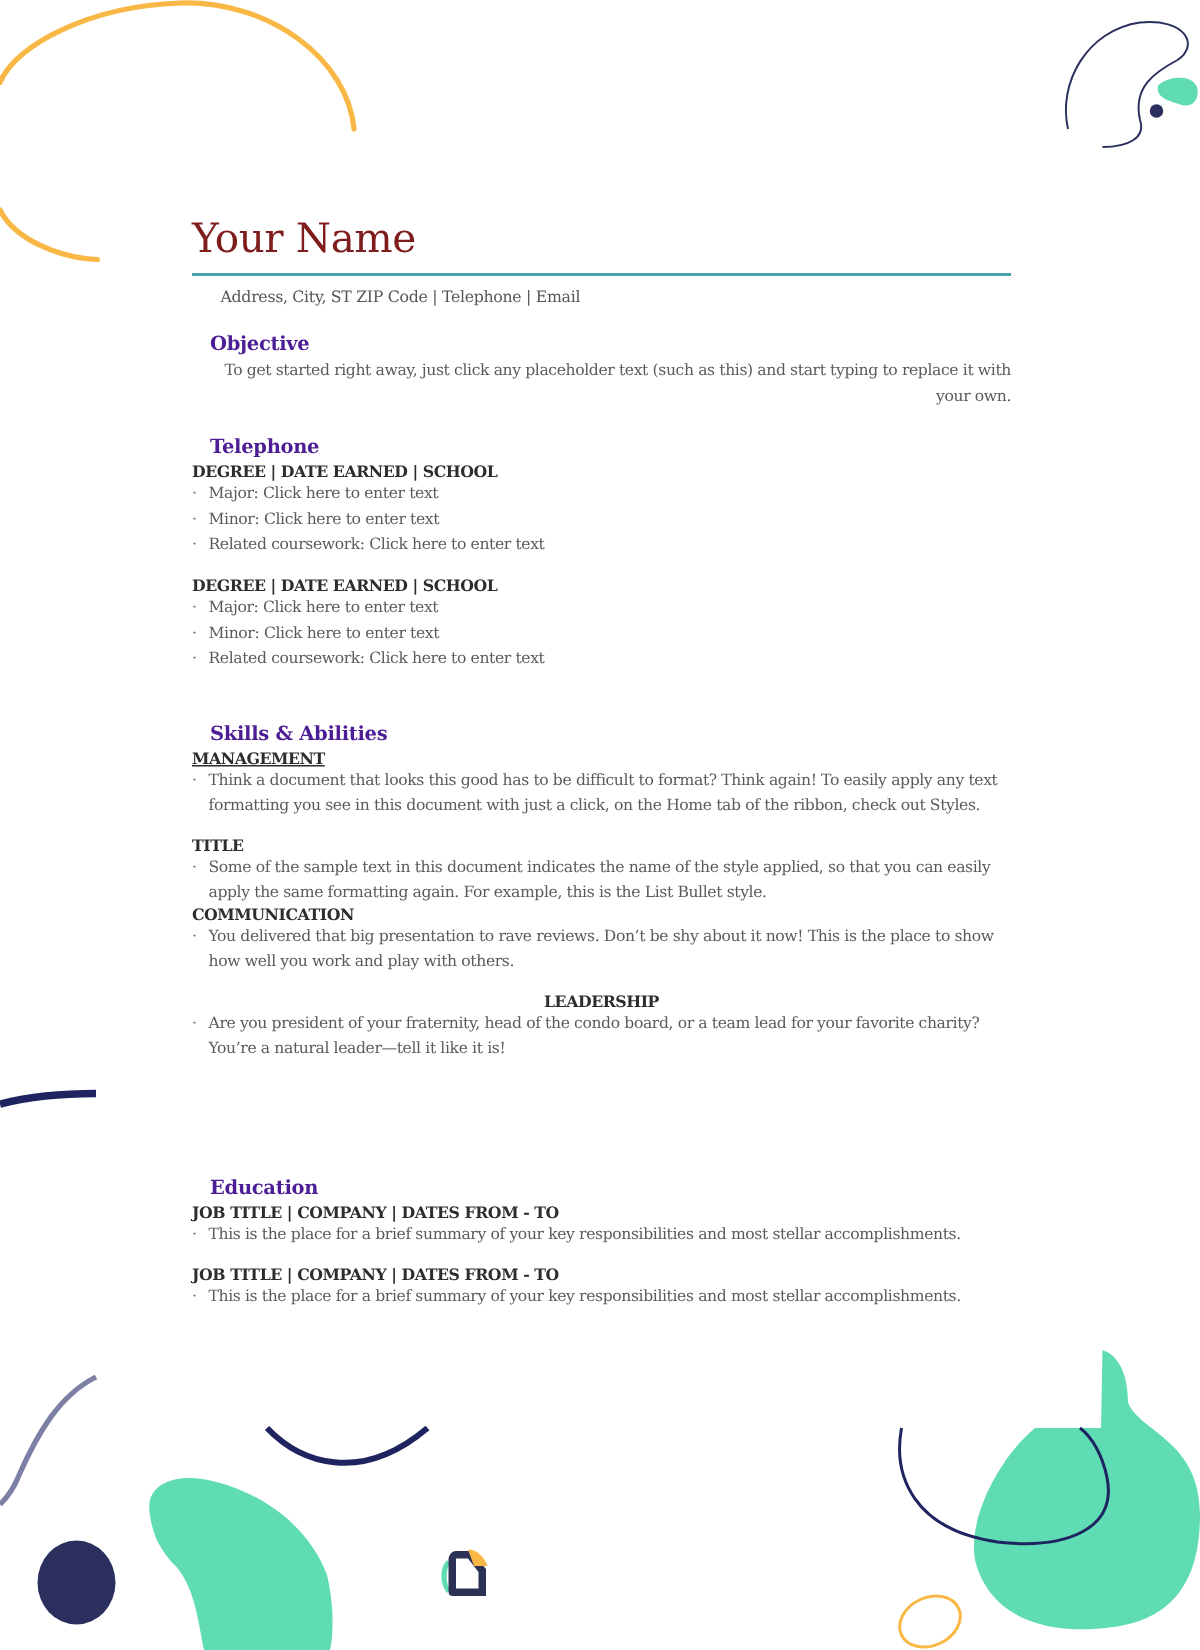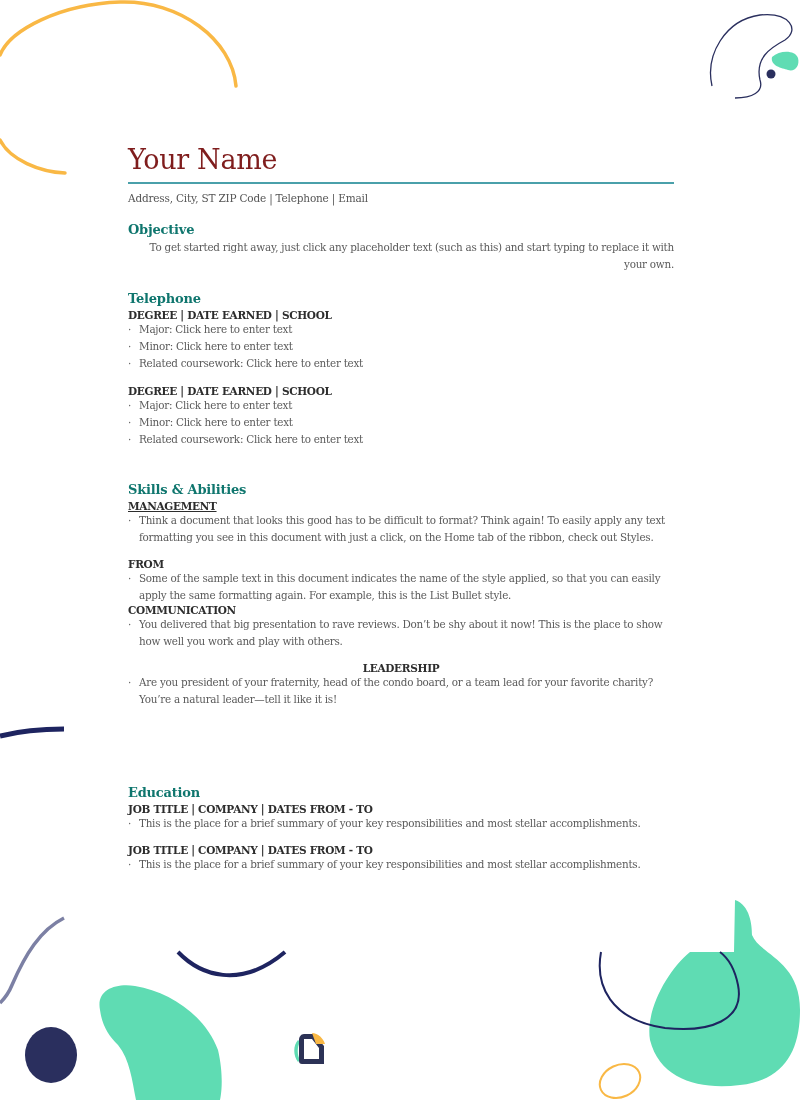--- a/index.html
+++ b/index.html
@@ -5,23 +5,23 @@
   * { box-sizing: border-box; margin: 0; padding: 0; }
   html, body { width: 800px; height: 1100px; background: #ffffff; overflow: hidden; }
   body { position: relative; font-family: "DejaVu Serif", "Liberation Serif", serif; color: #555; }
 
   .deco { position: absolute; left: 0; top: 0; width: 800px; height: 1100px; pointer-events: none; }
 
   .page { position: absolute; left: 128px; top: 140px; width: 546px; }
 
   .name { font-family: "DejaVu Serif", serif; font-size: 27px; color: #7f1d1d; font-weight: normal; line-height: 40px; letter-spacing: -0.3px; }
   .rule { height: 2px; background: #4aa0aa; margin-top: 2px; width: 546px; }
-  .contact { font-size: 10.5px; color: #555; margin-top: 8px; letter-spacing: -0.2px; }
+  .contact { font-size: 10.5px; color: #555; margin-top: 8px; letter-spacing: -0.2px; margin-left: 19px; }
 
-  .section-title { font-family: "DejaVu Serif", serif; font-weight: bold; font-size: 13px; color: #0f766e; letter-spacing: -0.2px; }
+  .section-title { font-family: "DejaVu Serif", serif; font-weight: bold; font-size: 13px; color: #4c1d95; letter-spacing: -0.2px; margin-left: 12px; }
   .sub-title { font-family: "DejaVu Serif", serif; font-weight: bold; font-size: 10.5px; color: #2d2d2d; letter-spacing: -0.3px; }
   .para { font-size: 10.4px; color: #5a5a5a; line-height: 17px; letter-spacing: -0.25px; text-align: right; }
   ul.bullets { list-style: none; }
   ul.bullets li { position: relative; padding-left: 11px; font-size: 10.4px; color: #5a5a5a; line-height: 17px; letter-spacing: -0.25px; }
   ul.bullets li::before { content: "·"; position: absolute; left: 0; top: 0; color: #666; }
 
   .abs { position: absolute; left: 0; width: 546px; }
 
   .logo { position: absolute; left: 290px; top: 1030px; display: flex; align-items: center; gap: 8px; }
   .logo-text { font-family: "DejaVu Sans", "Liberation Sans", sans-serif; font-size: 27px; color: #2c3256; letter-spacing: -0.5px; font-weight: 500; }
@@ -84,21 +84,21 @@
       <li>Related coursework: Click here to enter text</li>
     </ul>
   </div>
 
   <div class="abs" style="top:342px;">
     <div class="section-title">Skills &amp; Abilities</div>
     <div class="sub-title" style="margin-top:3px;text-decoration:underline;">MANAGEMENT</div>
     <ul class="bullets">
         <li>Think a document that looks this good has to be difficult to format? Think again! To easily apply any text formatting you see in this document with just a click, on the Home tab of the ribbon, check out Styles.</li>
       </ul>
-    <div class="sub-title" style="margin-top:12px;">FROM</div>
+    <div class="sub-title" style="margin-top:12px;">TITLE</div>
     <ul class="bullets">
         <li>Some of the sample text in this document indicates the name of the style applied, so that you can easily apply the same formatting again. For example, this is the List Bullet style.</li>
       </ul>
     <div class="sub-title" style="margin-top:0;">COMMUNICATION</div>
     <ul class="bullets">
         <li>You delivered that big presentation to rave reviews. Don’t be shy about it now! This is the place to show how well you work and play with others.</li>
       </ul>
     <div class="sub-title" style="margin-top:12px;text-align:center;">LEADERSHIP</div>
     <ul class="bullets">
         <li>Are you president of your fraternity, head of the condo board, or a team lead for your favorite charity? You’re a natural leader—tell it like it is!</li>

